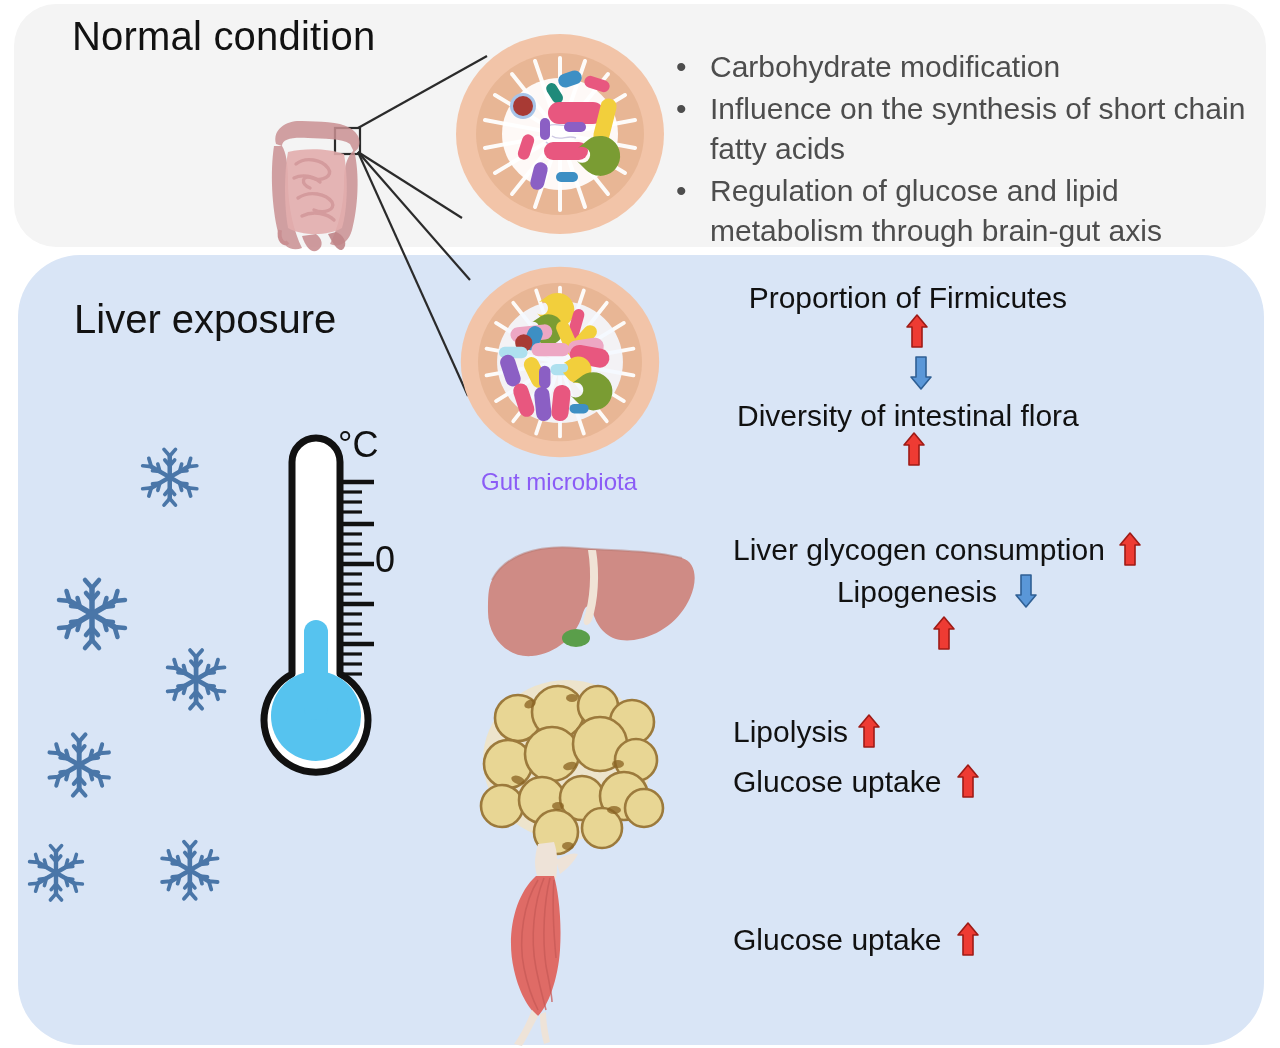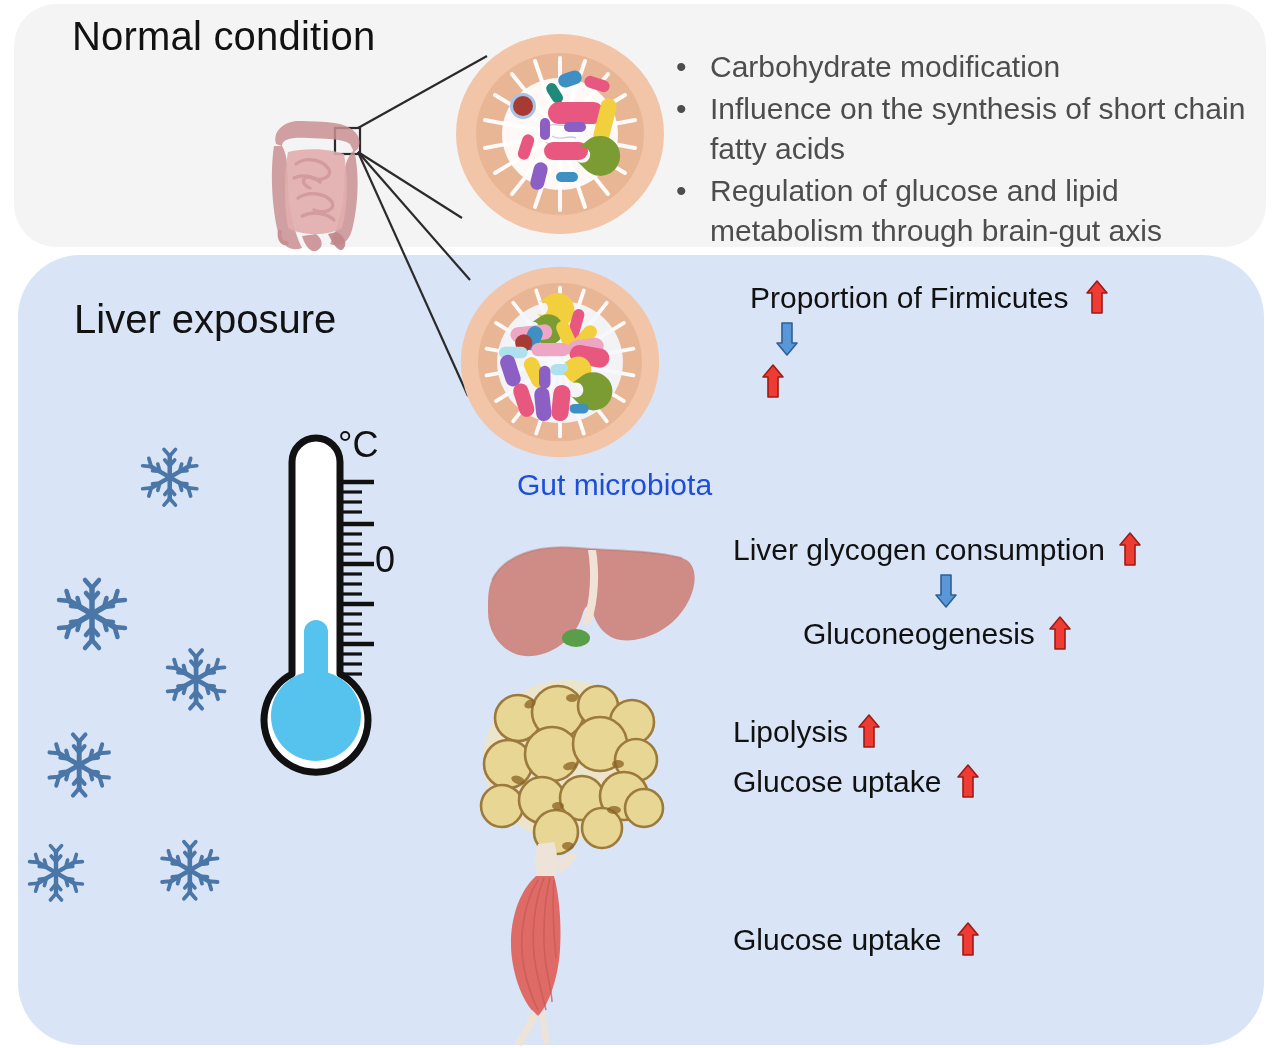--- a/index.html
+++ b/index.html
@@ -37,23 +37,23 @@
     font-size:40px;color:#121212;
   }
 
   
   .row{position:absolute;display:flex;align-items:center;
        font-size:30px;color:#111;white-space:nowrap;}
   .row .label{line-height:34px;}
   .arrow{display:inline-block;margin-left:10px;position:relative;top:-1px;}
 
   #micro-list{position:absolute;left:733px;top:281px;}
-  #micro-list .row{position:relative;left:17px;margin-bottom:8px;}
-
-  #gut-caption{position:absolute;left:481px;top:468px;font-size:30px;color:#1d4ed8;margin-left:36px;}
+  #micro-list .row{position:relative;left:4px;margin-bottom:8px;flex-direction:column;}
+
+  #gut-caption{position:absolute;left:481px;top:468px;font-size:24px;color:#8b5cf6;}
 
   #liver-list{position:absolute;left:733px;top:533px;}
   #liver-list .row{position:relative;margin-bottom:8px;justify-content:center;}
 
   #adipose-list{position:absolute;left:733px;top:715px;}
   #adipose-list .row{position:relative;margin-bottom:16px;}
 
   #muscle-list{position:absolute;left:733px;top:923px;}
   #muscle-list .row{position:relative;}
   svg{display:block;overflow:visible;}
@@ -278,20 +278,21 @@
     </span>
   </div>
   <div class="row">
     <span class="arrow" style="margin-left:26px;">
       <svg width="22" height="34" viewBox="0 0 22 34">
           <path d="M11 33 L21 21 L16 21 L16 1 L6 1 L6 21 L1 21 Z" fill="#5a97d8" stroke="#2f5f94" stroke-width="1.6" stroke-linejoin="round"></path>
         </svg>
     </span>
   </div>
   <div class="row">
+    <span class="label">Diversity of intestinal flora</span>
     <span class="arrow" style="margin-left:12px;">
       <svg width="22" height="34" viewBox="0 0 22 34">
           <path d="M11 1 L21 13 L16 13 L16 33 L6 33 L6 13 L1 13 Z" fill="#ee3b33" stroke="#9e1b16" stroke-width="1.6" stroke-linejoin="round"></path>
         </svg>
     </span>
   </div>
 </div>
 
 <svg class="abs" style="left:484px;top:536px;" width="216" height="140" viewBox="0 0 216 140">
   <path d="M8 44 C20 20 52 8 94 12 C128 15 168 14 198 22 C212 26 214 44 206 62
@@ -305,28 +306,28 @@
 <div id="liver-list">
   <div class="row">
     <span class="label">Liver glycogen consumption</span>
     <span class="arrow" style="margin-left:14px;">
       <svg width="22" height="34" viewBox="0 0 22 34">
           <path d="M11 1 L21 13 L16 13 L16 33 L6 33 L6 13 L1 13 Z" fill="#ee3b33" stroke="#9e1b16" stroke-width="1.6" stroke-linejoin="round"></path>
         </svg>
     </span>
   </div>
   <div class="row">
+    <span class="label">Lipogenesis</span>
     <span class="arrow" style="margin-left:18px;">
       <svg width="22" height="34" viewBox="0 0 22 34">
           <path d="M11 33 L21 21 L16 21 L16 1 L6 1 L6 21 L1 21 Z" fill="#5a97d8" stroke="#2f5f94" stroke-width="1.6" stroke-linejoin="round"></path>
         </svg>
     </span>
   </div>
   <div class="row">
-    <span class="label">Gluconeogenesis</span>
     <span class="arrow" style="margin-left:14px;">
       <svg width="22" height="34" viewBox="0 0 22 34">
           <path d="M11 1 L21 13 L16 13 L16 33 L6 33 L6 13 L1 13 Z" fill="#ee3b33" stroke="#9e1b16" stroke-width="1.6" stroke-linejoin="round"></path>
         </svg>
     </span>
   </div>
 </div>
 
 <svg class="abs" style="left:472px;top:668px;" width="190" height="180" viewBox="0 0 190 180">
   <ellipse cx="95" cy="92" rx="84" ry="80" fill="#f0e4c4" opacity=".85"></ellipse>

